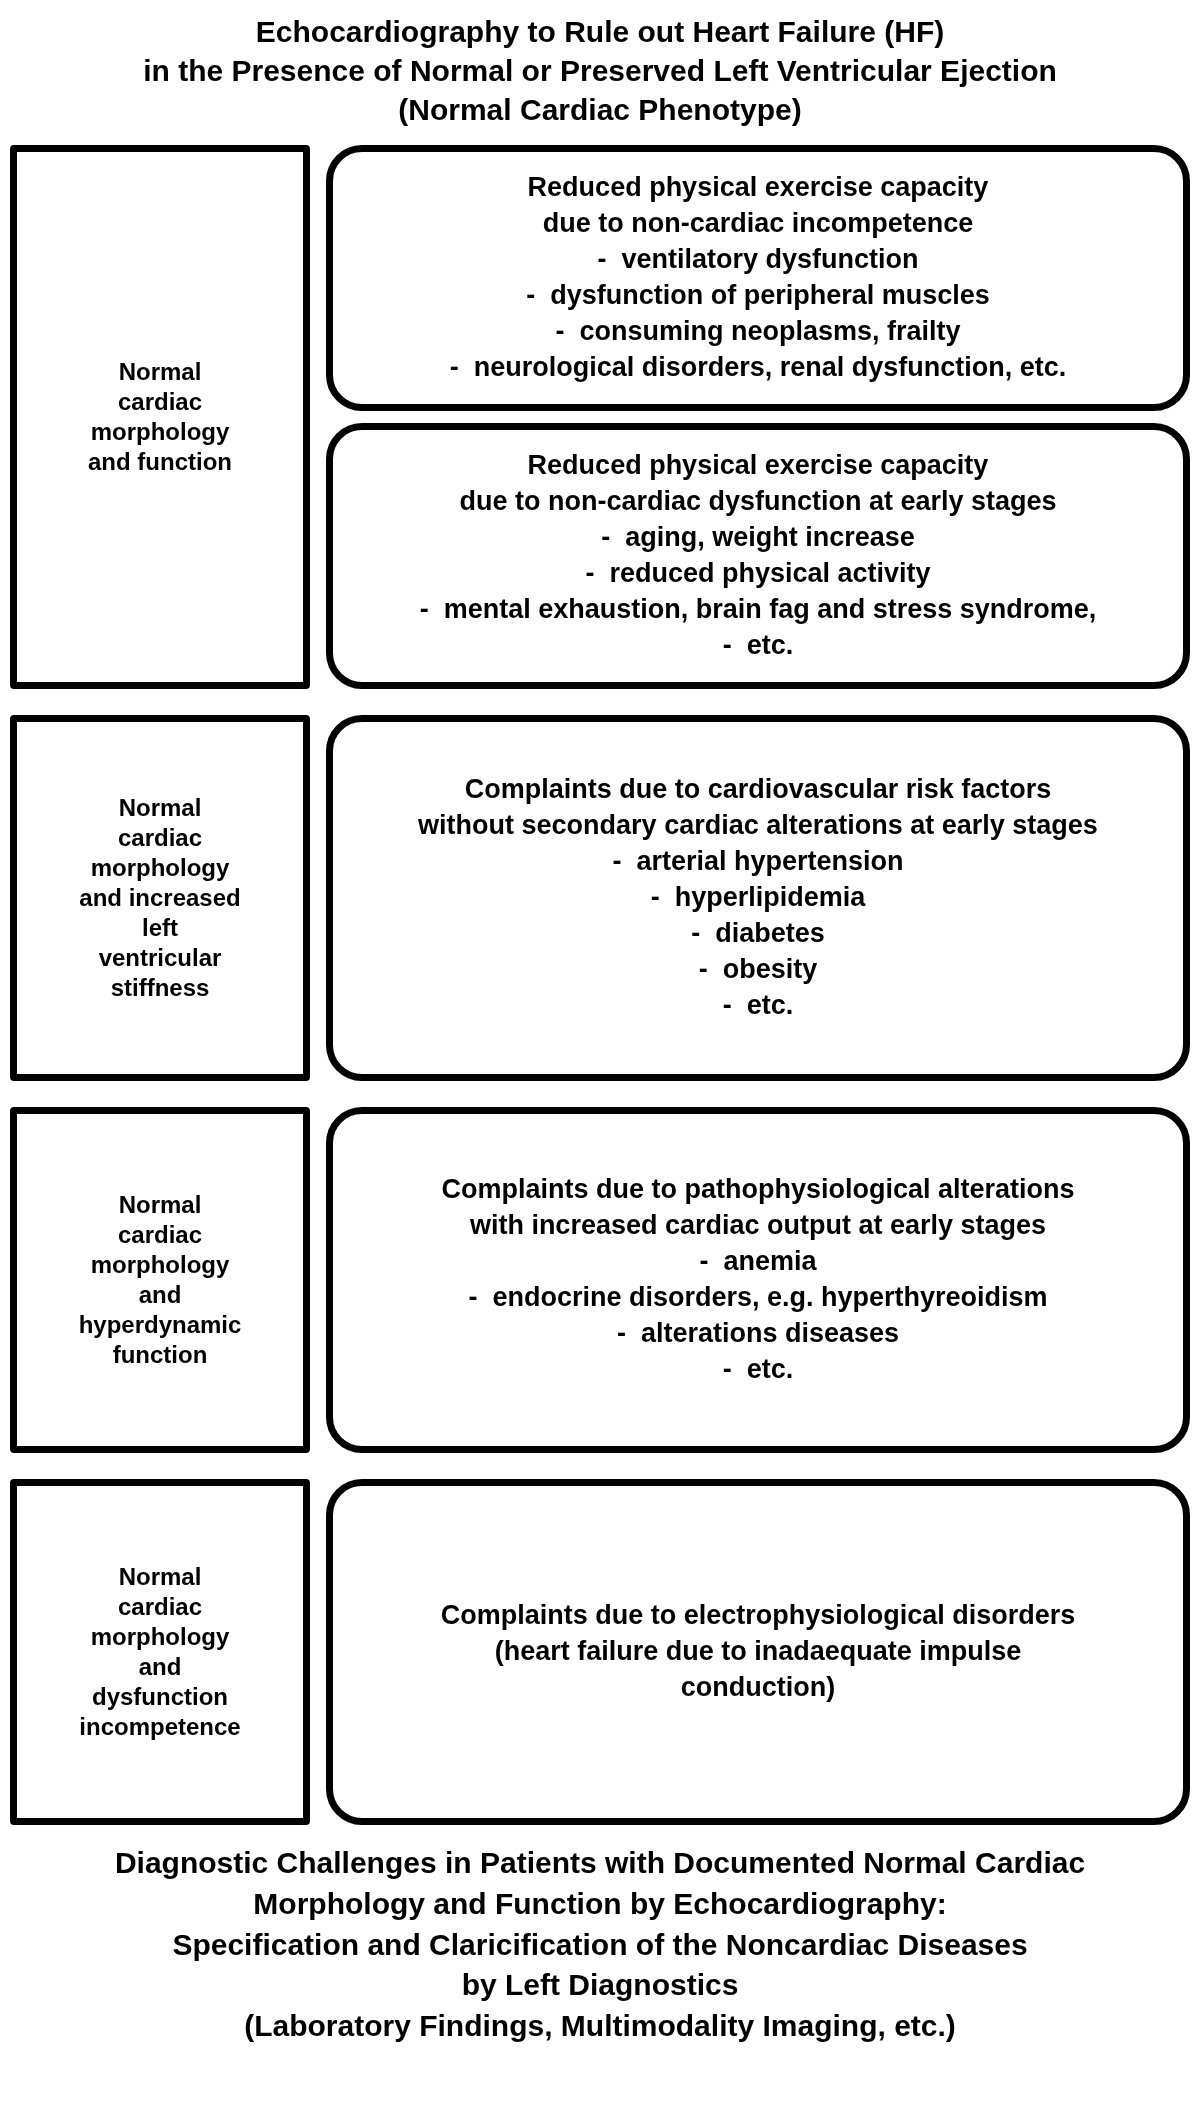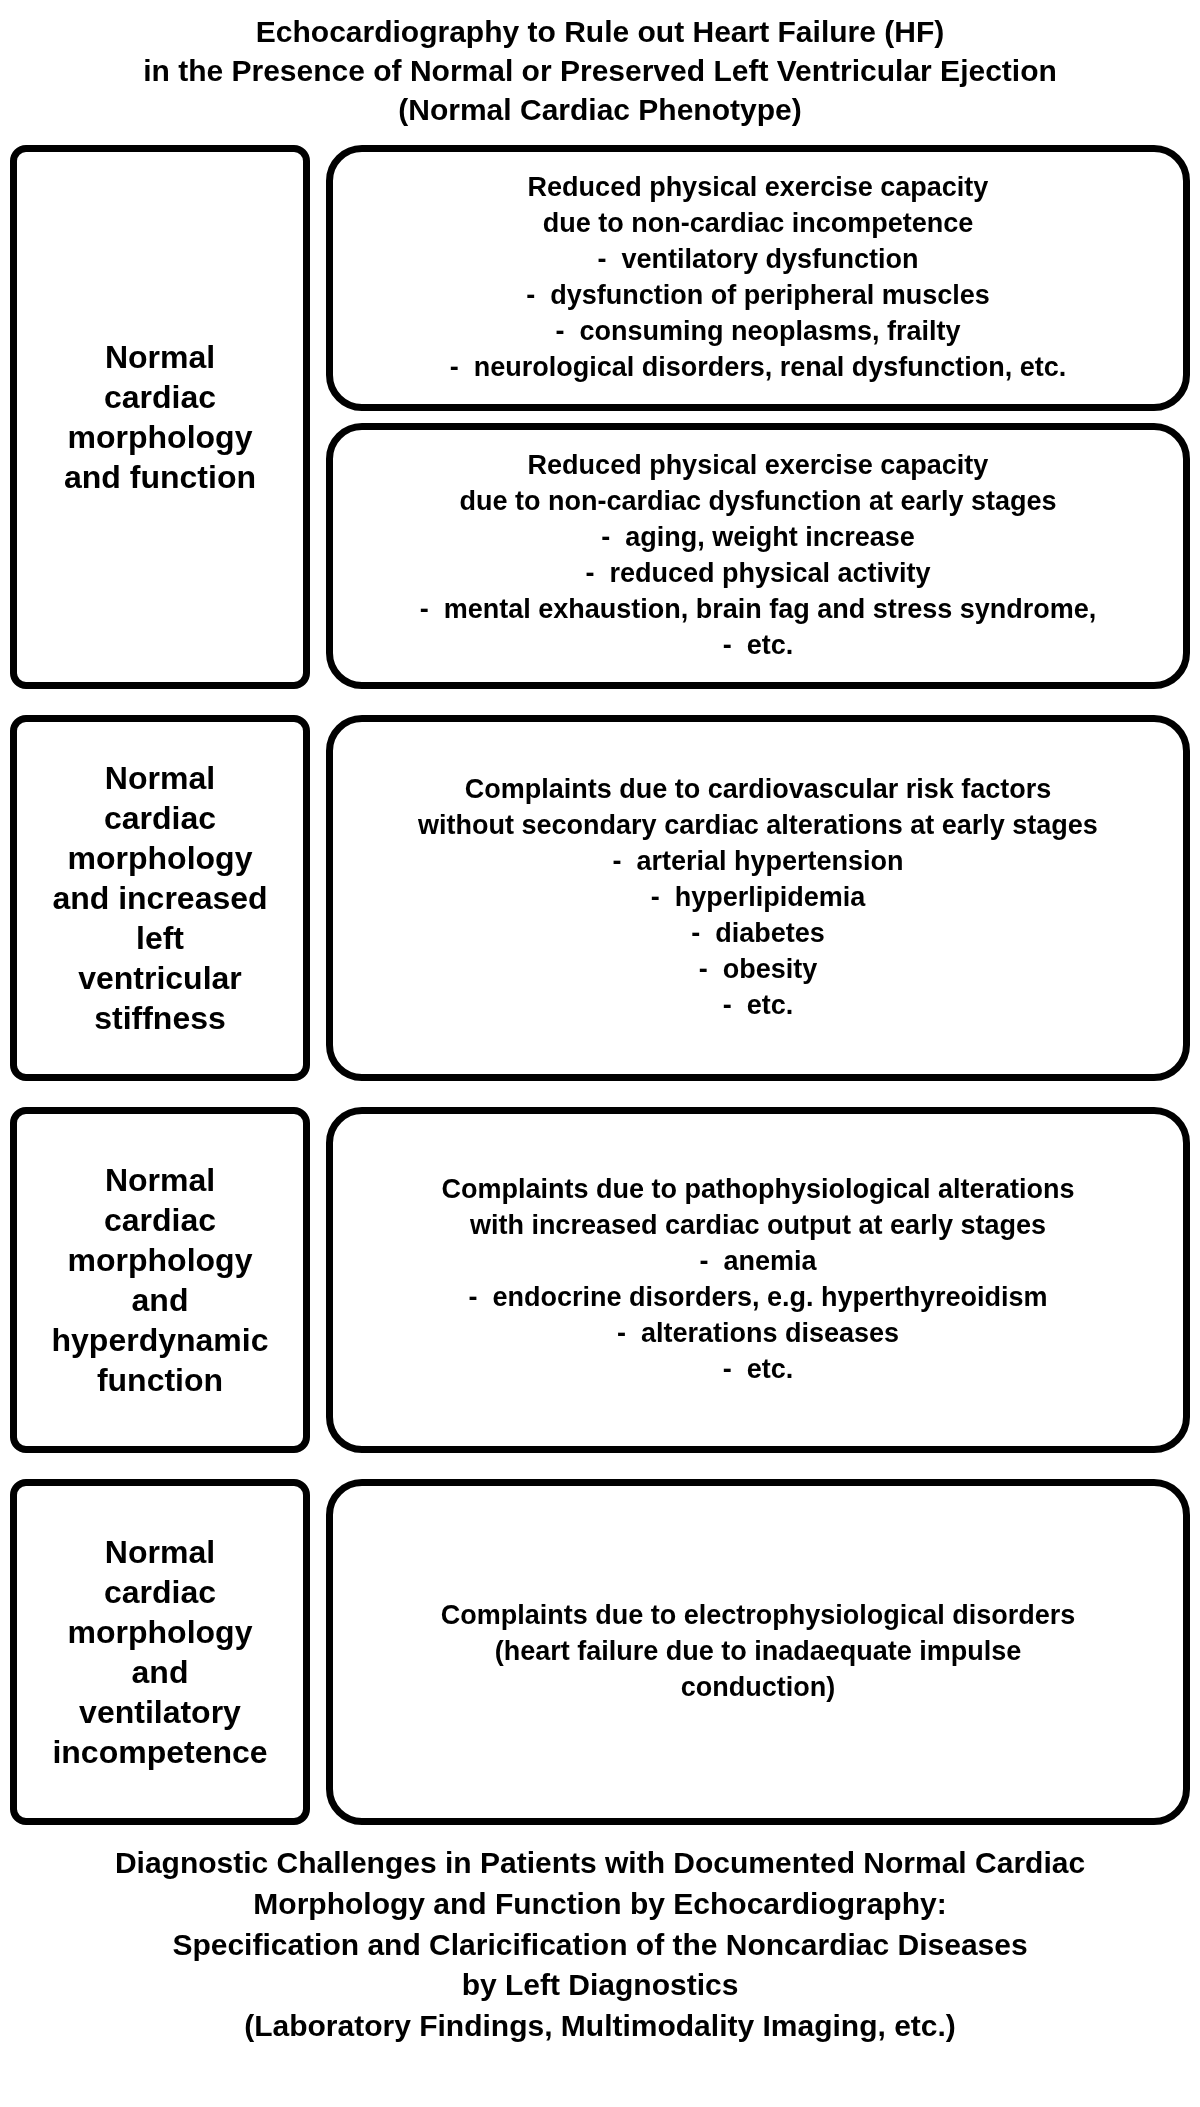--- a/index.html
+++ b/index.html
@@ -32,27 +32,27 @@
   }
   .row {
     display: flex;
     gap: 16px;
     align-items: stretch;
   }
   .leftbox {
     flex: 0 0 300px;
     width: 300px;
     border: 7px solid #000;
-    border-radius: 16px;
+    border-radius: 4px;
     box-sizing: border-box;
     display: flex;
     align-items: center;
     justify-content: center;
     text-align: center;
-    font-size: 32px;
+    font-size: 24px;
     line-height: 1.25;
     padding: 12px 8px;
     background: #fff;
   }
   .rightcol {
     flex: 1;
     display: flex;
     flex-direction: column;
     gap: 12px;
   }
@@ -191,21 +191,21 @@
       </div>
     </div>
 
     <div class="row">
       <div class="leftbox">
         <div>
             <div class="line">Normal</div>
             <div class="line">cardiac</div>
             <div class="line">morphology</div>
             <div class="line">and</div>
-            <div class="line">ventilatory</div>
+            <div class="line">dysfunction</div>
             <div class="line">incompetence</div>
           </div>
       </div>
       <div class="rightcol">
         <div class="rightbox mh346">
           <div>
               <div class="line">Complaints due to electrophysiological disorders</div>
               <div class="line">(heart failure due to inadaequate impulse</div>
               <div class="line">conduction)</div>
             </div>

